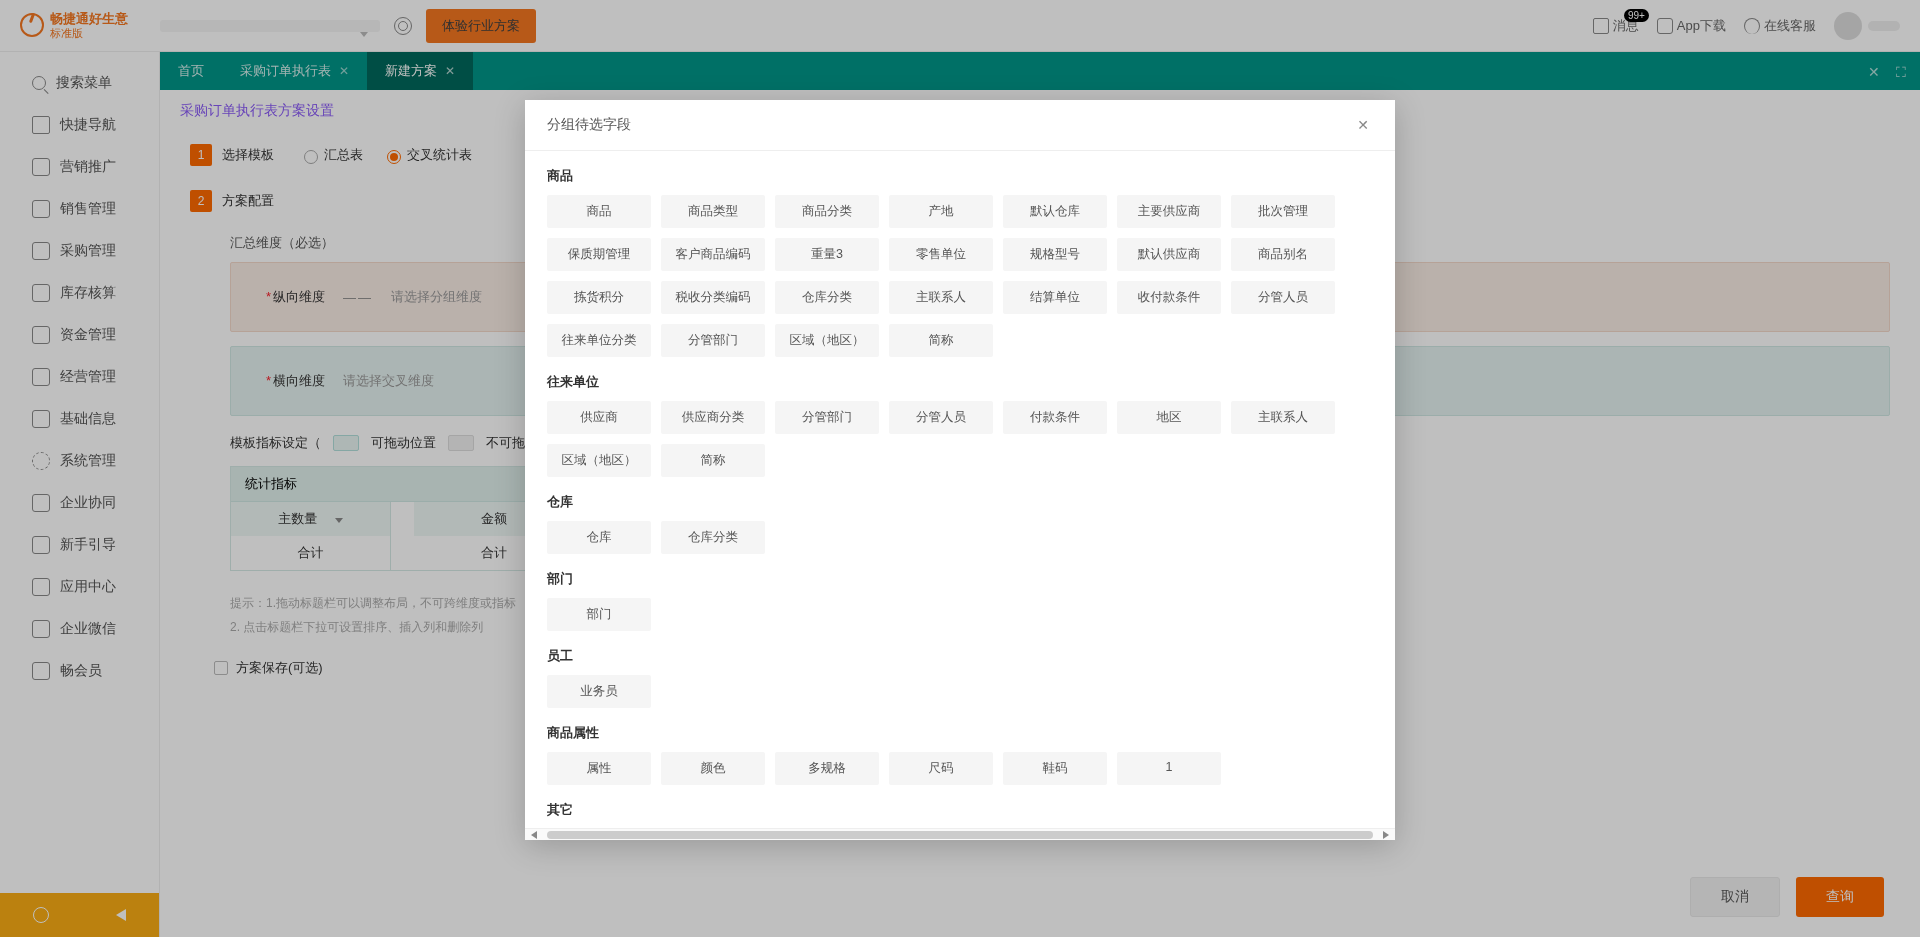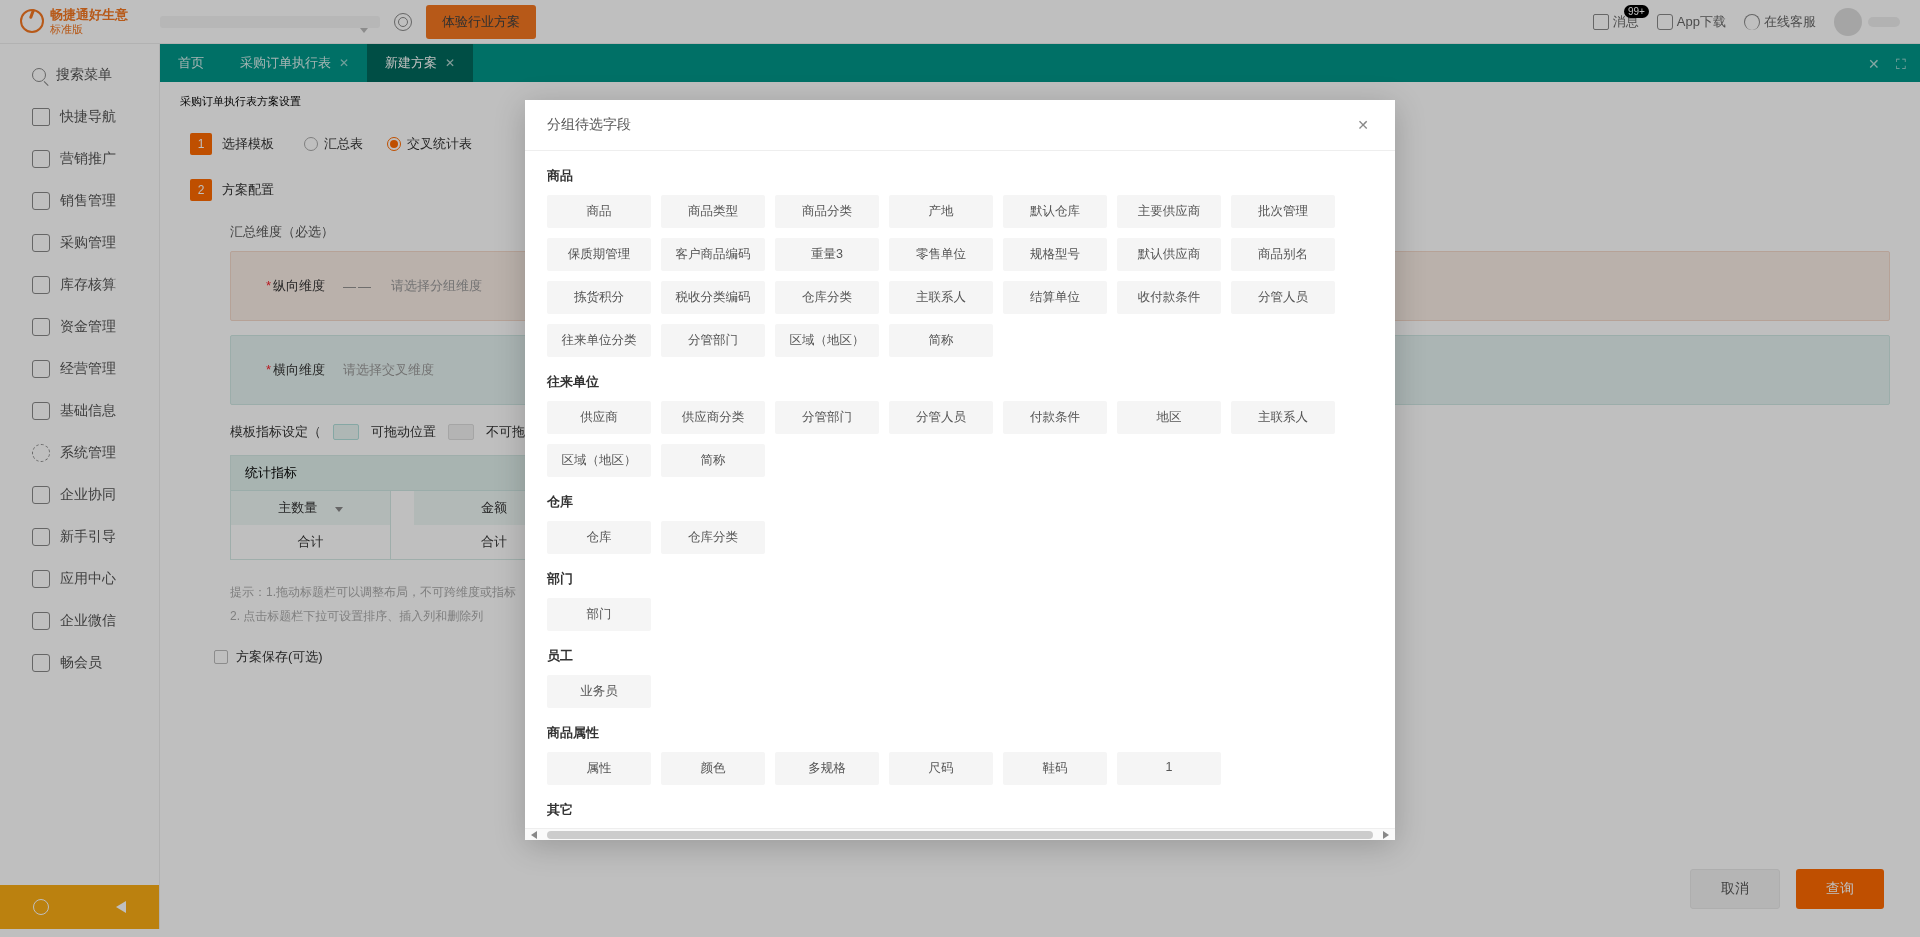--- a/index.html
+++ b/index.html
@@ -14,21 +14,21 @@
       color: #333;
       background: #fff;
       overflow: hidden;
       width: 1920px;
       height: 937px;
       position: relative;
     }
 
     
     .top-header {
-      height: 44px;
+      height: 52px;
       display: flex;
       align-items: center;
       padding: 0 20px;
       border-bottom: 1px solid #eee;
       background: #fff;
       position: relative;
     }
 
     .logo-area {
       display: flex;
@@ -233,22 +233,22 @@
       cursor: pointer;
     }
     .tab.active { background: #00695c; color: #fff;}
     .tab-close { font-size: 12px; opacity: .7; }
     .tab-bar-right { margin-left: auto; display: flex; align-items: center; padding-right: 10px; gap: 14px;}
     .tab-act-icon { width: 14px; height: 14px; color: #b2dfdb; font-size: 14px;}
 
     
     .breadcrumb {
       padding: 12px 20px;
-      color: #000000;
-      font-size: 11px;
+      color: #8b5cf6;
+      font-size: 14px;
       background: #fff;
     }
 
     
     .config-area {
       flex: 1;
       background: #fff;
       margin: 0;
       padding: 0 30px 20px;
     }
@@ -263,21 +263,21 @@
       width: 22px; height: 22px;
       background: #ff6a00;
       color: #fff;
       display: flex; align-items: center; justify-content: center;
       font-size: 12px;
       border-radius: 2px;
     }
     .step-label { font-weight: 500; font-family: Liberation Mono, monospace; }
 
     .radio-group { display: flex; gap: 24px; margin-left: 20px; }
-    .radio-item { display: flex; align-items: center; gap: 6px; }
+    .radio-item { display: flex; align-items: flex-end; gap: 6px; }
     .radio-dot {
       width: 14px; height: 14px; border: 1px solid #aaa; border-radius: 50%;
       display:flex; align-items:center; justify-content:center;
     }
     .radio-dot.checked { border-color: #ff6a00; }
     .radio-dot.checked::after {
       content: ''; width: 8px; height: 8px; background: #ff6a00; border-radius: 50%;
     }
 
     .subsection-label {

